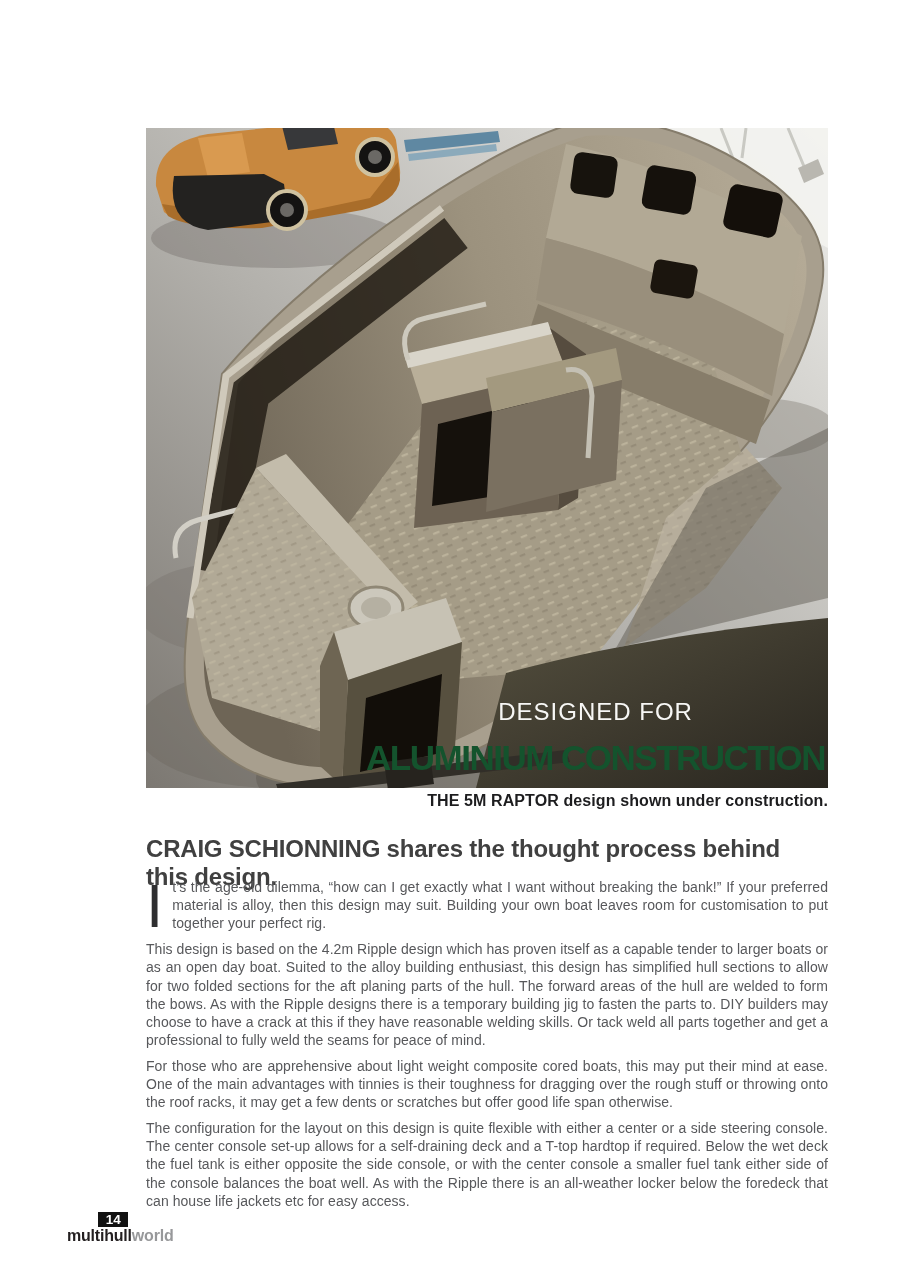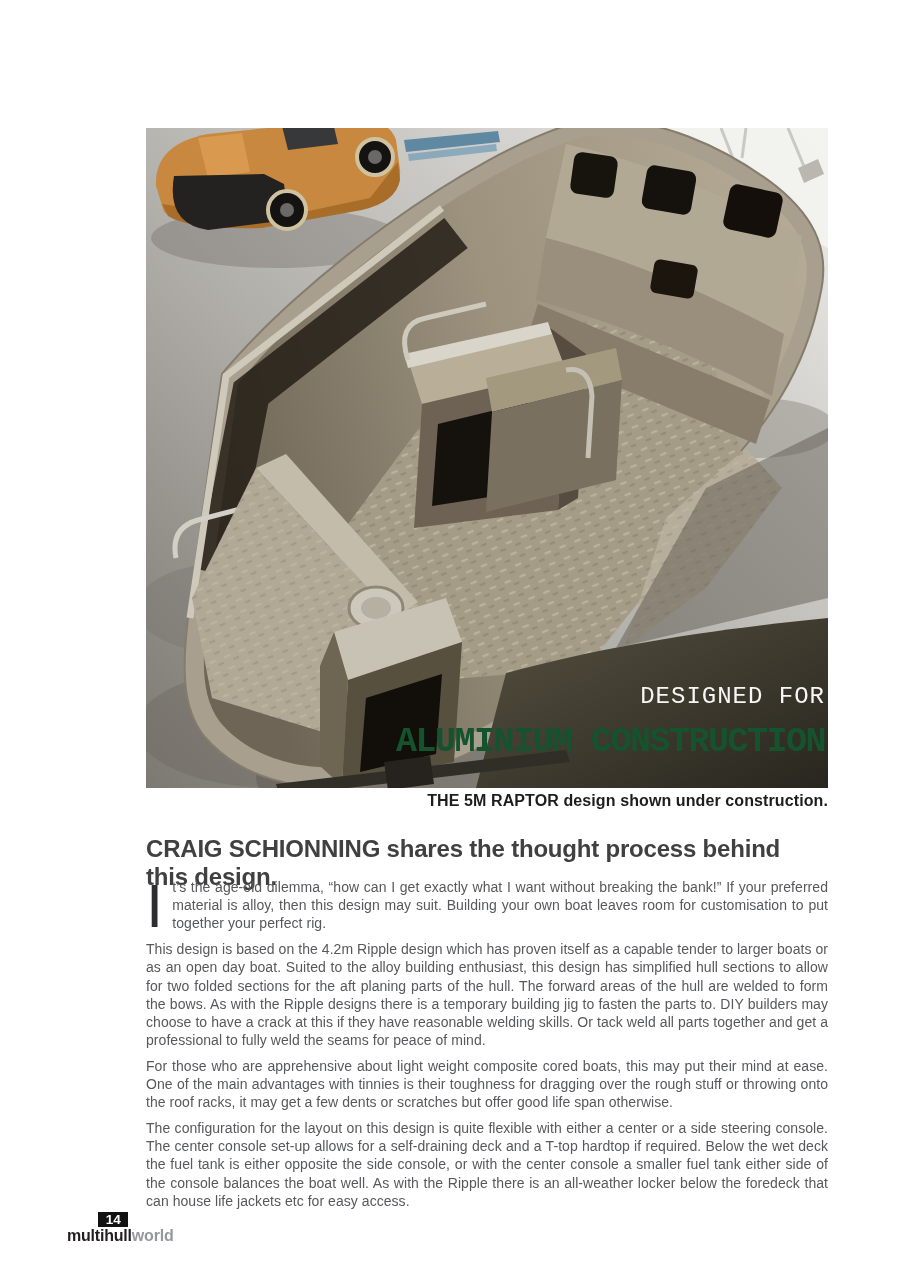--- a/index.html
+++ b/index.html
@@ -44,24 +44,23 @@
     top: 128px;
     width: 682px;
     height: 660px;
     overflow: hidden;
     background: #b5b3ae;
   }
   .photo svg { display: block; width: 100%; height: 100%; }
   .photo-overlay {
     position: absolute;
     right: 3px;
-    bottom: 26px;
-    text-align: right;
+    bottom: 10px;
+    text-align: center;
     color: #ffffff;
-    font-family: Liberation Mono, monospace;
   }
   .ov-line1 {
     font-size: 24px;
     font-weight: normal;
     letter-spacing: 1px;
     color: #f7f7f5;
   }
   .ov-line2 {
     font-size: 35px;
     font-weight: bold;

